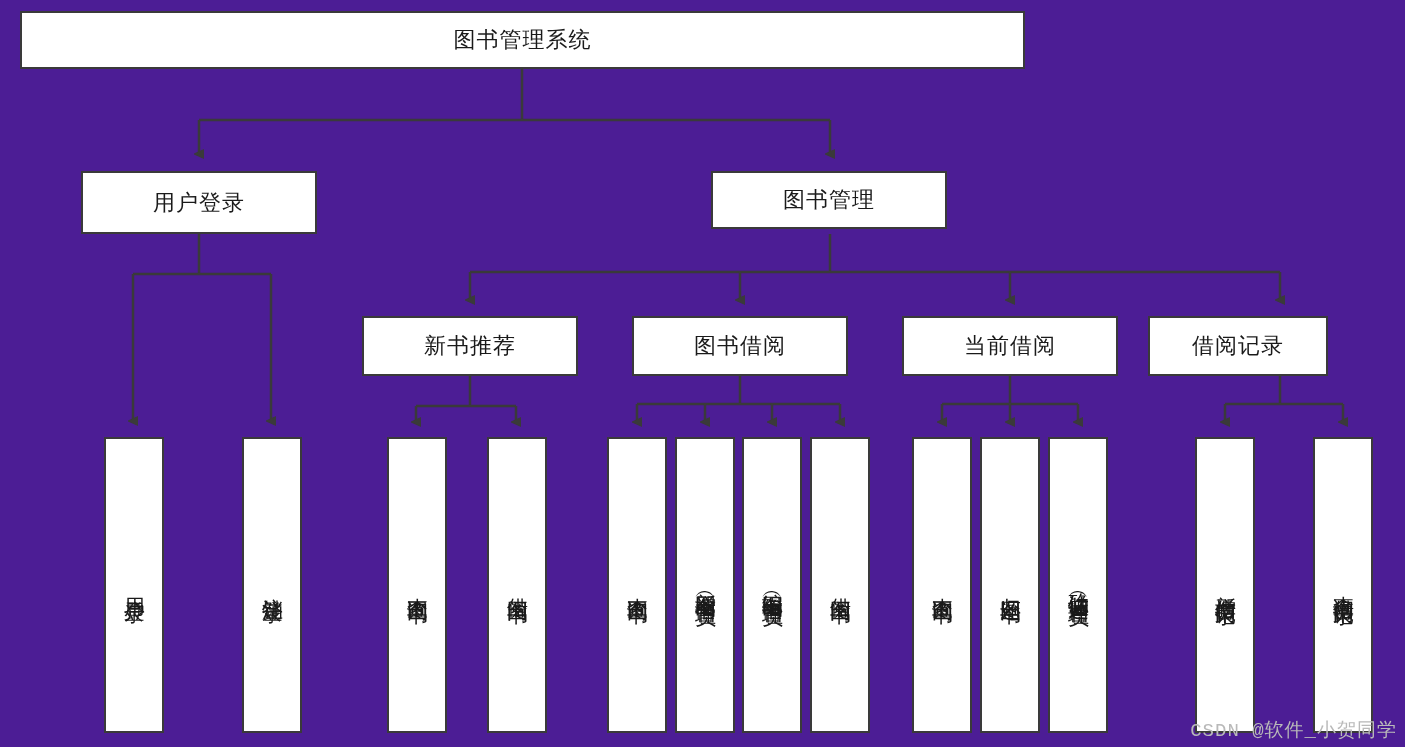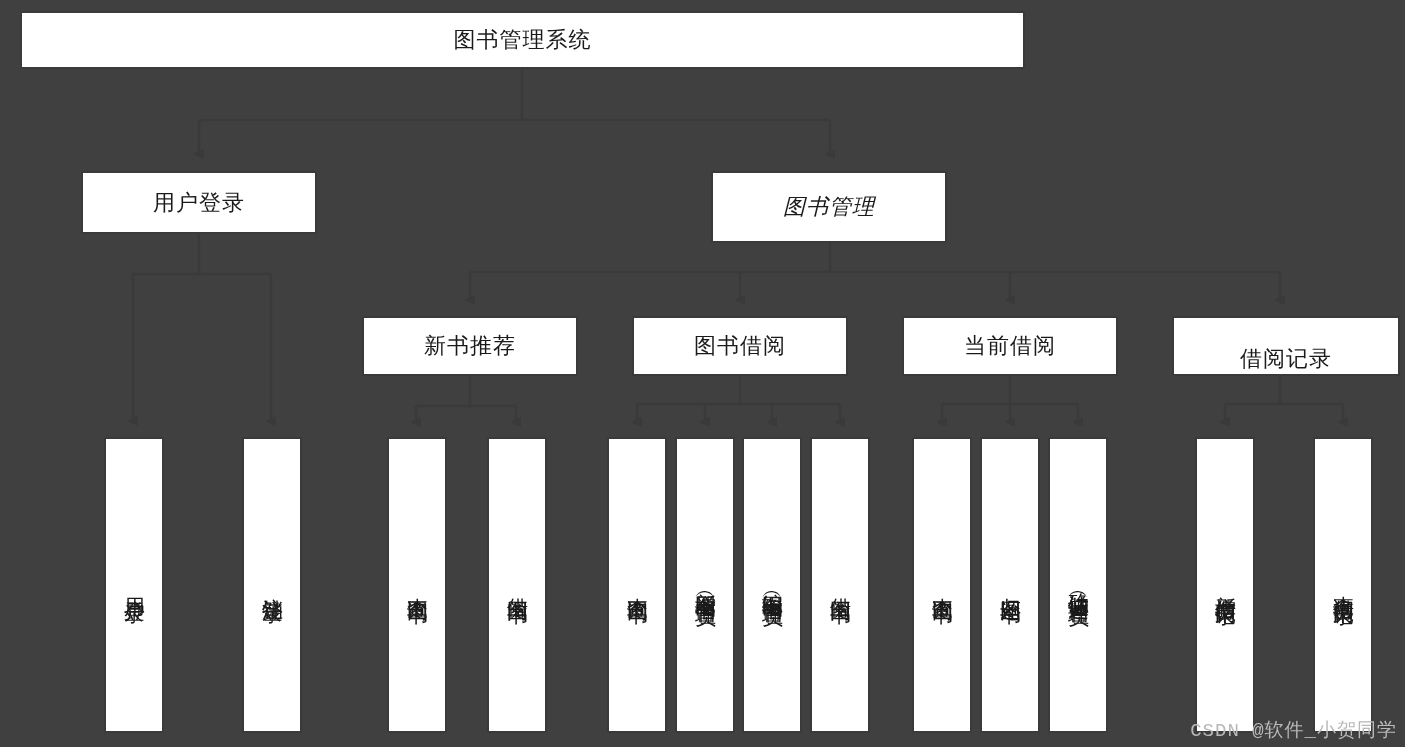--- a/index.html
+++ b/index.html
@@ -7,21 +7,21 @@
     padding: 0;
     background: #ffffff;
   }
   body {
     font-family: "DejaVu Sans", "Liberation Sans", sans-serif;
   }
   #canvas {
     position: relative;
     width: 1405px;
     height: 747px;
-    background: #404040;
+    background: #4c1d95;
     overflow: hidden;
   }
   .node {
     position: absolute;
     box-sizing: border-box;
     border: 2px solid #3a3a3a;
     background: #ffffff;
     display: flex;
     align-items: center;
     justify-content: center;
@@ -119,34 +119,34 @@
     </g>
   </svg>
 
   <div class="node h" style="left:20px; top:11px; width:1005px; height:58px;">
     <span class="lbl">图书管理系统</span>
   </div>
 
   <div class="node h" style="left:81px; top:171px; width:236px; height:63px;">
     <span class="lbl">用户登录</span>
   </div>
-  <div class="node h" style="left:711px; top:171px; width:236px; height:72px;font-style:italic;">
+  <div class="node h" style="left:711px; top:171px; width:236px; height:58px;">
     <span class="lbl">图书管理</span>
   </div>
 
   <div class="node h" style="left:362px; top:316px; width:216px; height:60px;">
     <span class="lbl">新书推荐</span>
   </div>
   <div class="node h" style="left:632px; top:316px; width:216px; height:60px;">
     <span class="lbl">图书借阅</span>
   </div>
   <div class="node h" style="left:902px; top:316px; width:216px; height:60px;align-items:center;">
     <span class="lbl">当前借阅</span>
   </div>
-  <div class="node h" style="left:1172px; top:316px; width:228px; height:60px;align-items:flex-end;">
+  <div class="node h" style="left:1148px; top:316px; width:180px; height:60px;">
     <span class="lbl">借阅记录</span>
   </div>
 
   <div class="node v" style="left:104px; top:437px; width:60px; height:296px;">
     <span class="lbl">用户登录</span>
   </div>
   <div class="node v" style="left:242px; top:437px; width:60px; height:296px;">
     <span class="lbl">注销登录</span>
   </div>
 

